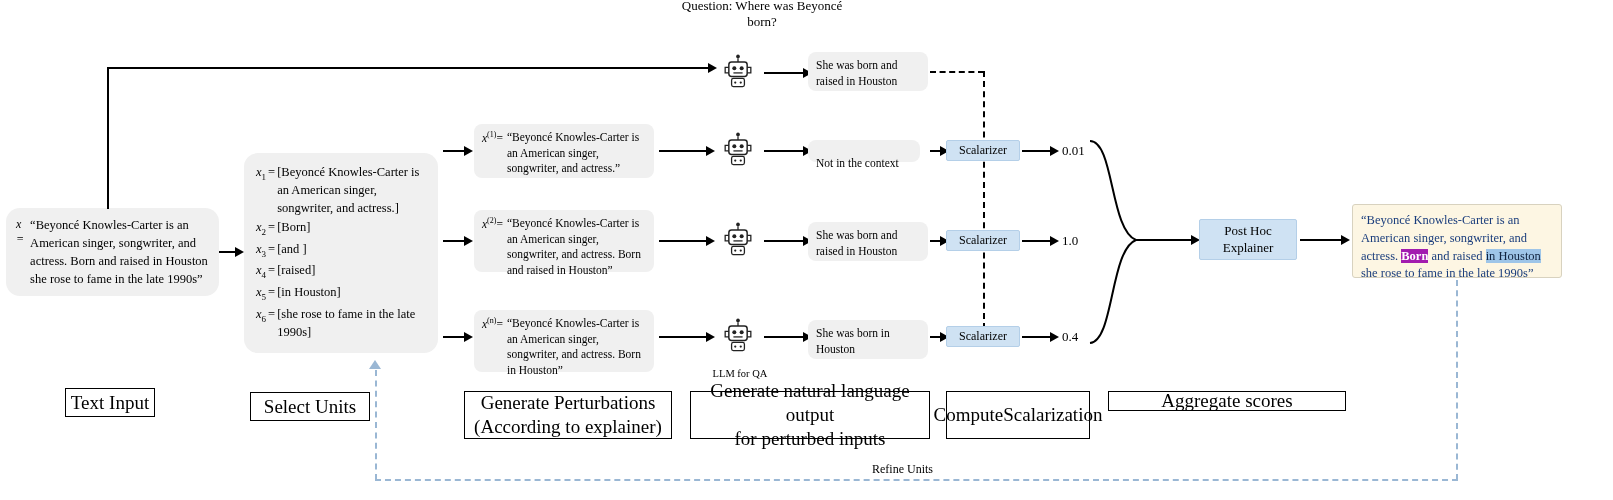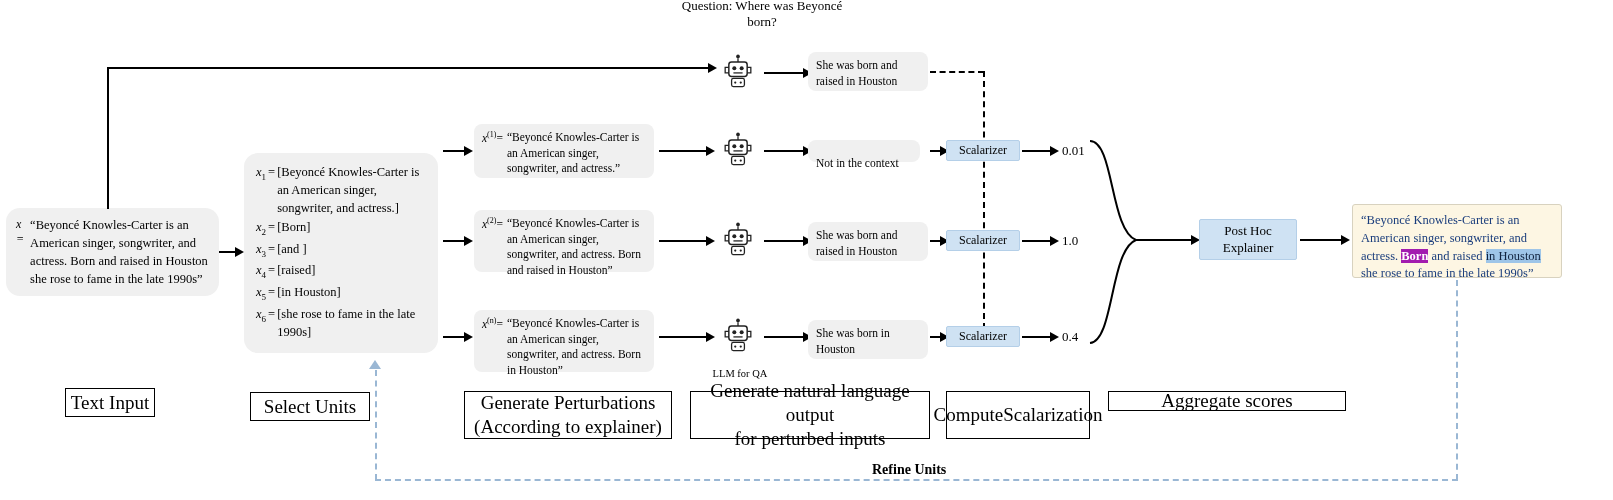--- a/index.html
+++ b/index.html
@@ -97,22 +97,22 @@
     font-size:12.5px;
     line-height:1.42;
     padding:7px 8px;
     box-sizing:border-box;
     color:#1a3d7c;
   }
   .hl{background:#9ec5e8;color:#10233f;}
   .hl-strong{background:#a21caf;color:#fff;font-weight:bold;}
 
   .refine-label{
-    font-weight:bold;
-    font-size:14px;
+    font-weight:normal;
+    font-size:12px;
   }
   .dashed-h{
     position:absolute;
     border-top:2px dashed #9ab7d4;
   }
   .dashed-v{
     position:absolute;
     border-left:2px dashed #9ab7d4;
   }
   .dashed-black-v{

